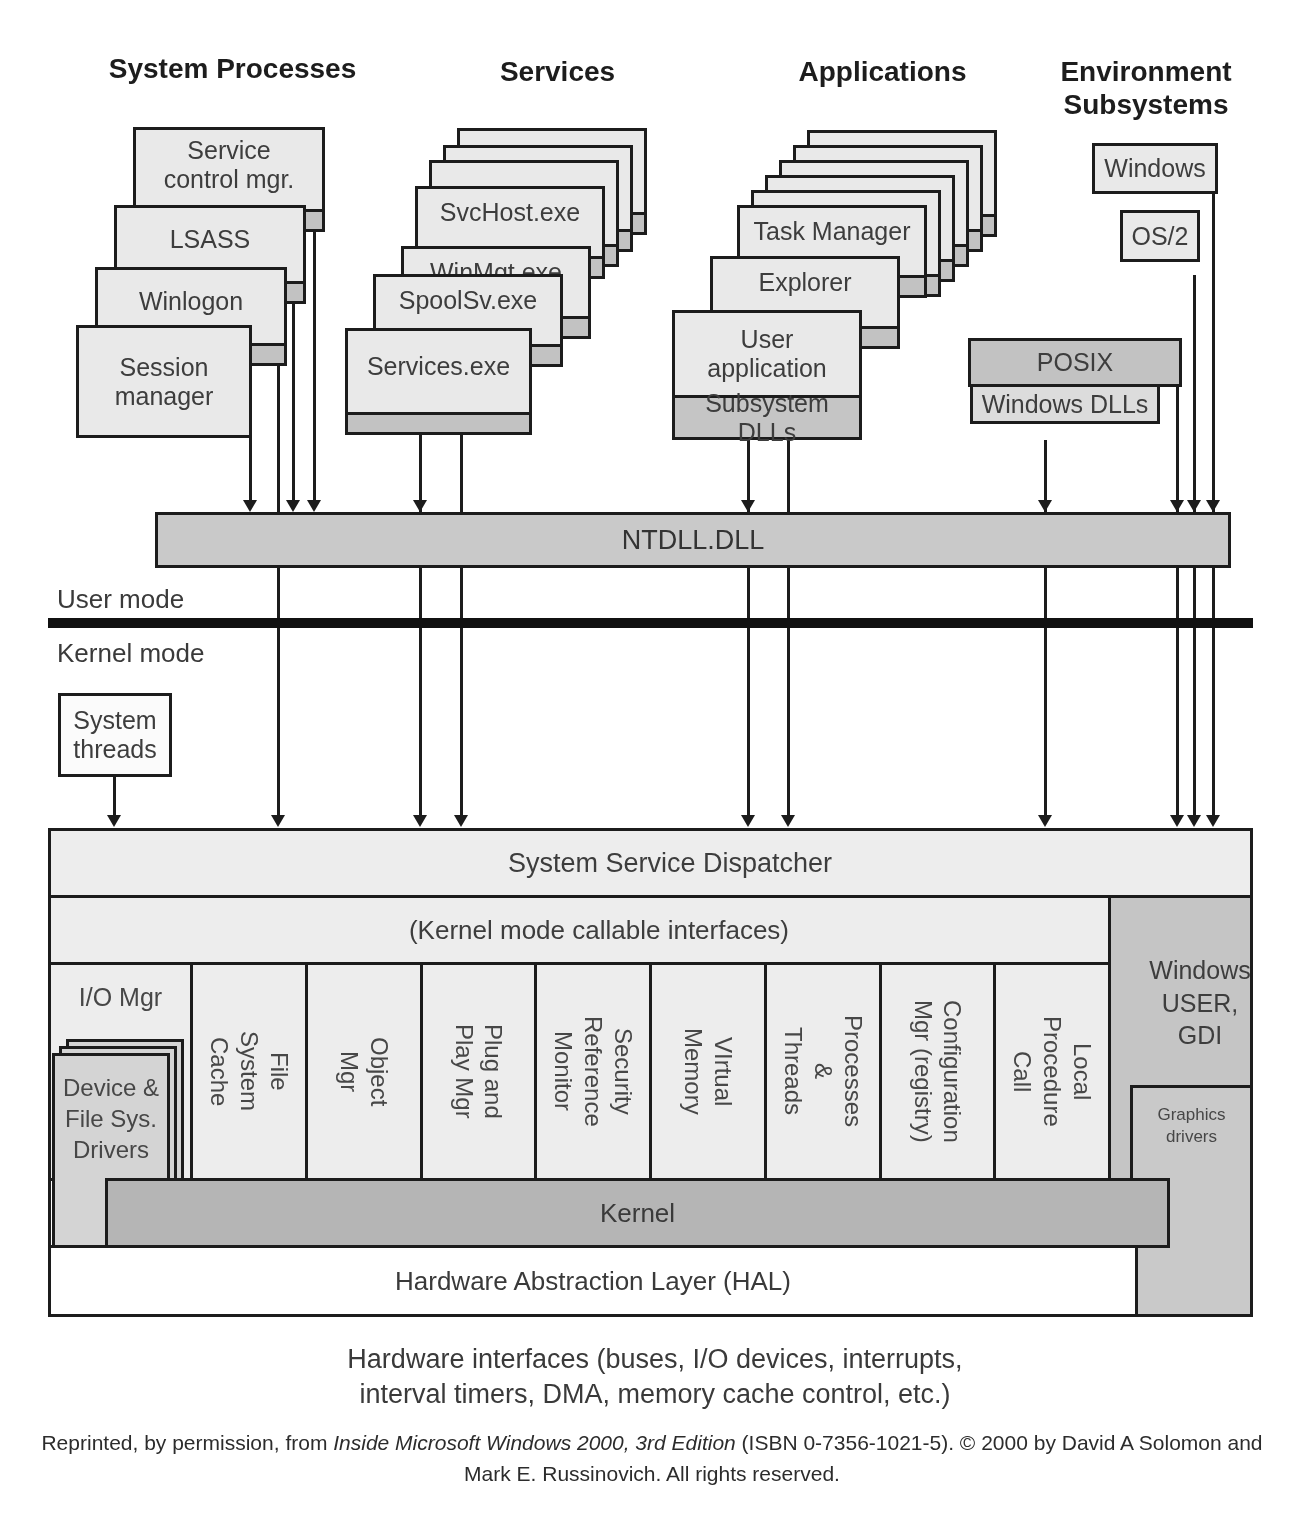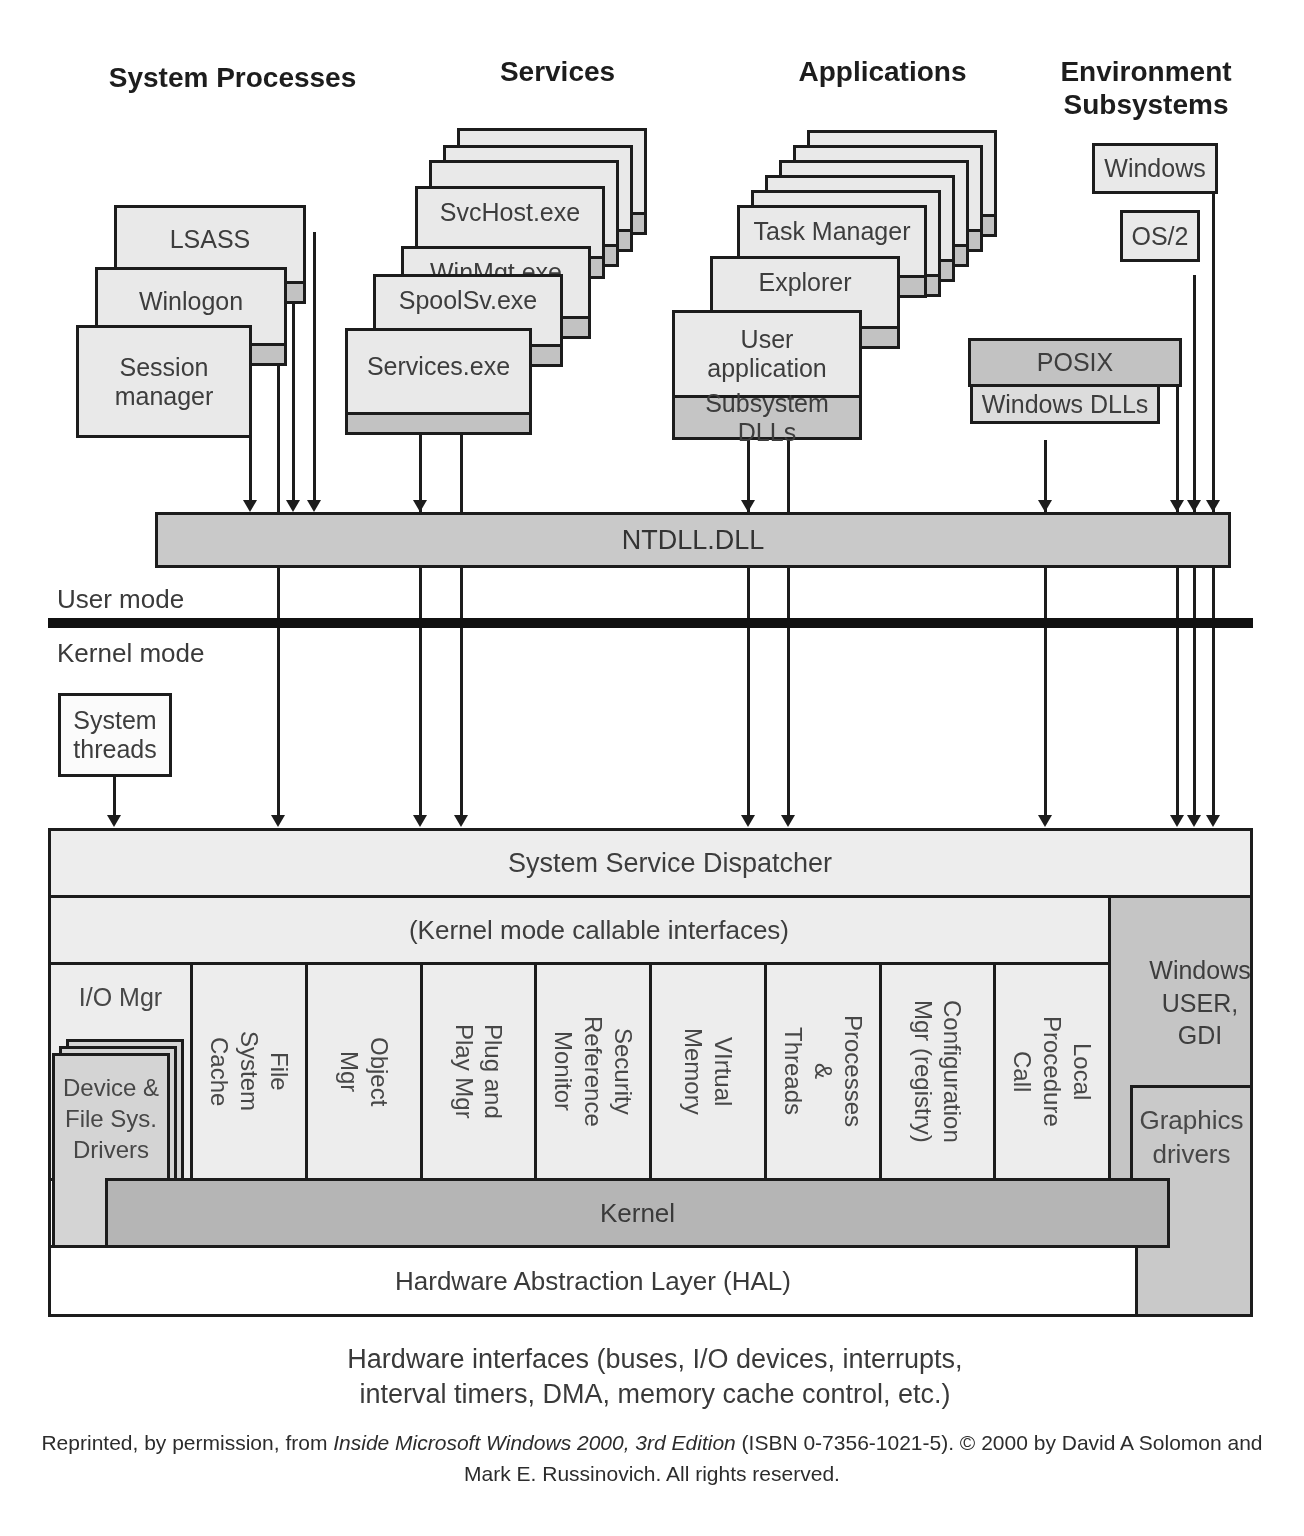--- a/index.html
+++ b/index.html
@@ -25,28 +25,35 @@
          display:flex;align-items:center;justify-content:center;font-size:27px;color:#333;z-index:10;}
   .modelabel{position:absolute;font-size:26px;color:#3a3a3a;}
   .caption{position:absolute;text-align:center;font-size:27px;color:#3a3a3a;line-height:35px;}
   .credit{position:absolute;text-align:center;font-size:21px;color:#2c2c2c;line-height:31px;}
 </style>
 </head>
 <body>
 
 <div id="canvas">
 
-  <div class="hdr" style="left:100px;top:61px;width:265px;">System Processes</div>
+  <div class="hdr" style="left:100px;top:52px;width:265px;">System Processes</div>
   <div class="hdr" style="left:455px;top:55px;width:205px;">Services</div>
   <div class="hdr" style="left:775px;top:55px;width:215px;">Applications</div>
   <div class="hdr" style="left:1040px;top:55px;width:212px;">
     <span class="lbl-line">Environment</span>
     <span class="lbl-line">Subsystems</span>
   </div>
 
+  <div class="wbox" style="left:133px;top:127px;width:192px;height:105px;padding-bottom:30px;">
+    <div>
+      <span class="lbl-line">Service</span>
+      <span class="lbl-line">control mgr.</span>
+    </div>
+    <div class="band"></div>
+  </div>
   <div class="wbox" style="left:114px;top:205px;width:192px;height:99px;padding-bottom:30px;">
     <span>LSASS</span>
     <div class="band"></div>
   </div>
   <div class="wbox" style="left:95px;top:267px;width:192px;height:99px;padding-bottom:30px;">
     <span>Winlogon</span>
     <div class="band"></div>
   </div>
   <div class="wbox" style="left:76px;top:325px;width:176px;height:113px;">
     <div>
@@ -252,21 +259,21 @@
   <div style="position:absolute;left:66px;top:1039px;width:118px;height:196px;background:#d4d4d4;border:3px solid #1c1c1c;box-sizing:border-box;z-index:3;"></div>
   <div style="position:absolute;left:59px;top:1046px;width:118px;height:196px;background:#d4d4d4;border:3px solid #1c1c1c;box-sizing:border-box;z-index:3;"></div>
   <div style="position:absolute;left:52px;top:1053px;width:118px;height:197px;background:#d4d4d4;border:3px solid #1c1c1c;box-sizing:border-box;z-index:4;display:flex;justify-content:center;align-items:flex-start;padding-top:16px;text-align:center;color:#474747;font-size:24px;line-height:1.3;">
     <div>
       <span class="lbl-line">Device &amp;</span>
       <span class="lbl-line">File Sys.</span>
       <span class="lbl-line">Drivers</span>
     </div>
   </div>
 
-  <div style="position:absolute;left:1130px;top:1085px;width:123px;height:232px;background:#c9c9c9;border:3px solid #1c1c1c;box-sizing:border-box;z-index:5;display:flex;justify-content:center;align-items:flex-start;padding-top:16px;text-align:center;color:#474747;font-size:26px;line-height:1.3;">
+  <div style="position:absolute;left:1130px;top:1085px;width:123px;height:232px;background:#c9c9c9;border:3px solid #1c1c1c;box-sizing:border-box;z-index:5;display:flex;justify-content:center;align-items:flex-start;padding-top:16px;text-align:center;color:#474747;font-size:17px;line-height:1.3;">
     <div>
       <span class="lbl-line">Graphics</span>
       <span class="lbl-line">drivers</span>
     </div>
   </div>
 
   <div style="position:absolute;left:105px;top:1178px;width:1065px;height:70px;background:#b5b5b5;border:3px solid #1c1c1c;box-sizing:border-box;z-index:6;display:flex;align-items:center;justify-content:center;font-size:26px;color:#3a3a3a;">
     <span>Kernel</span>
   </div>
 

